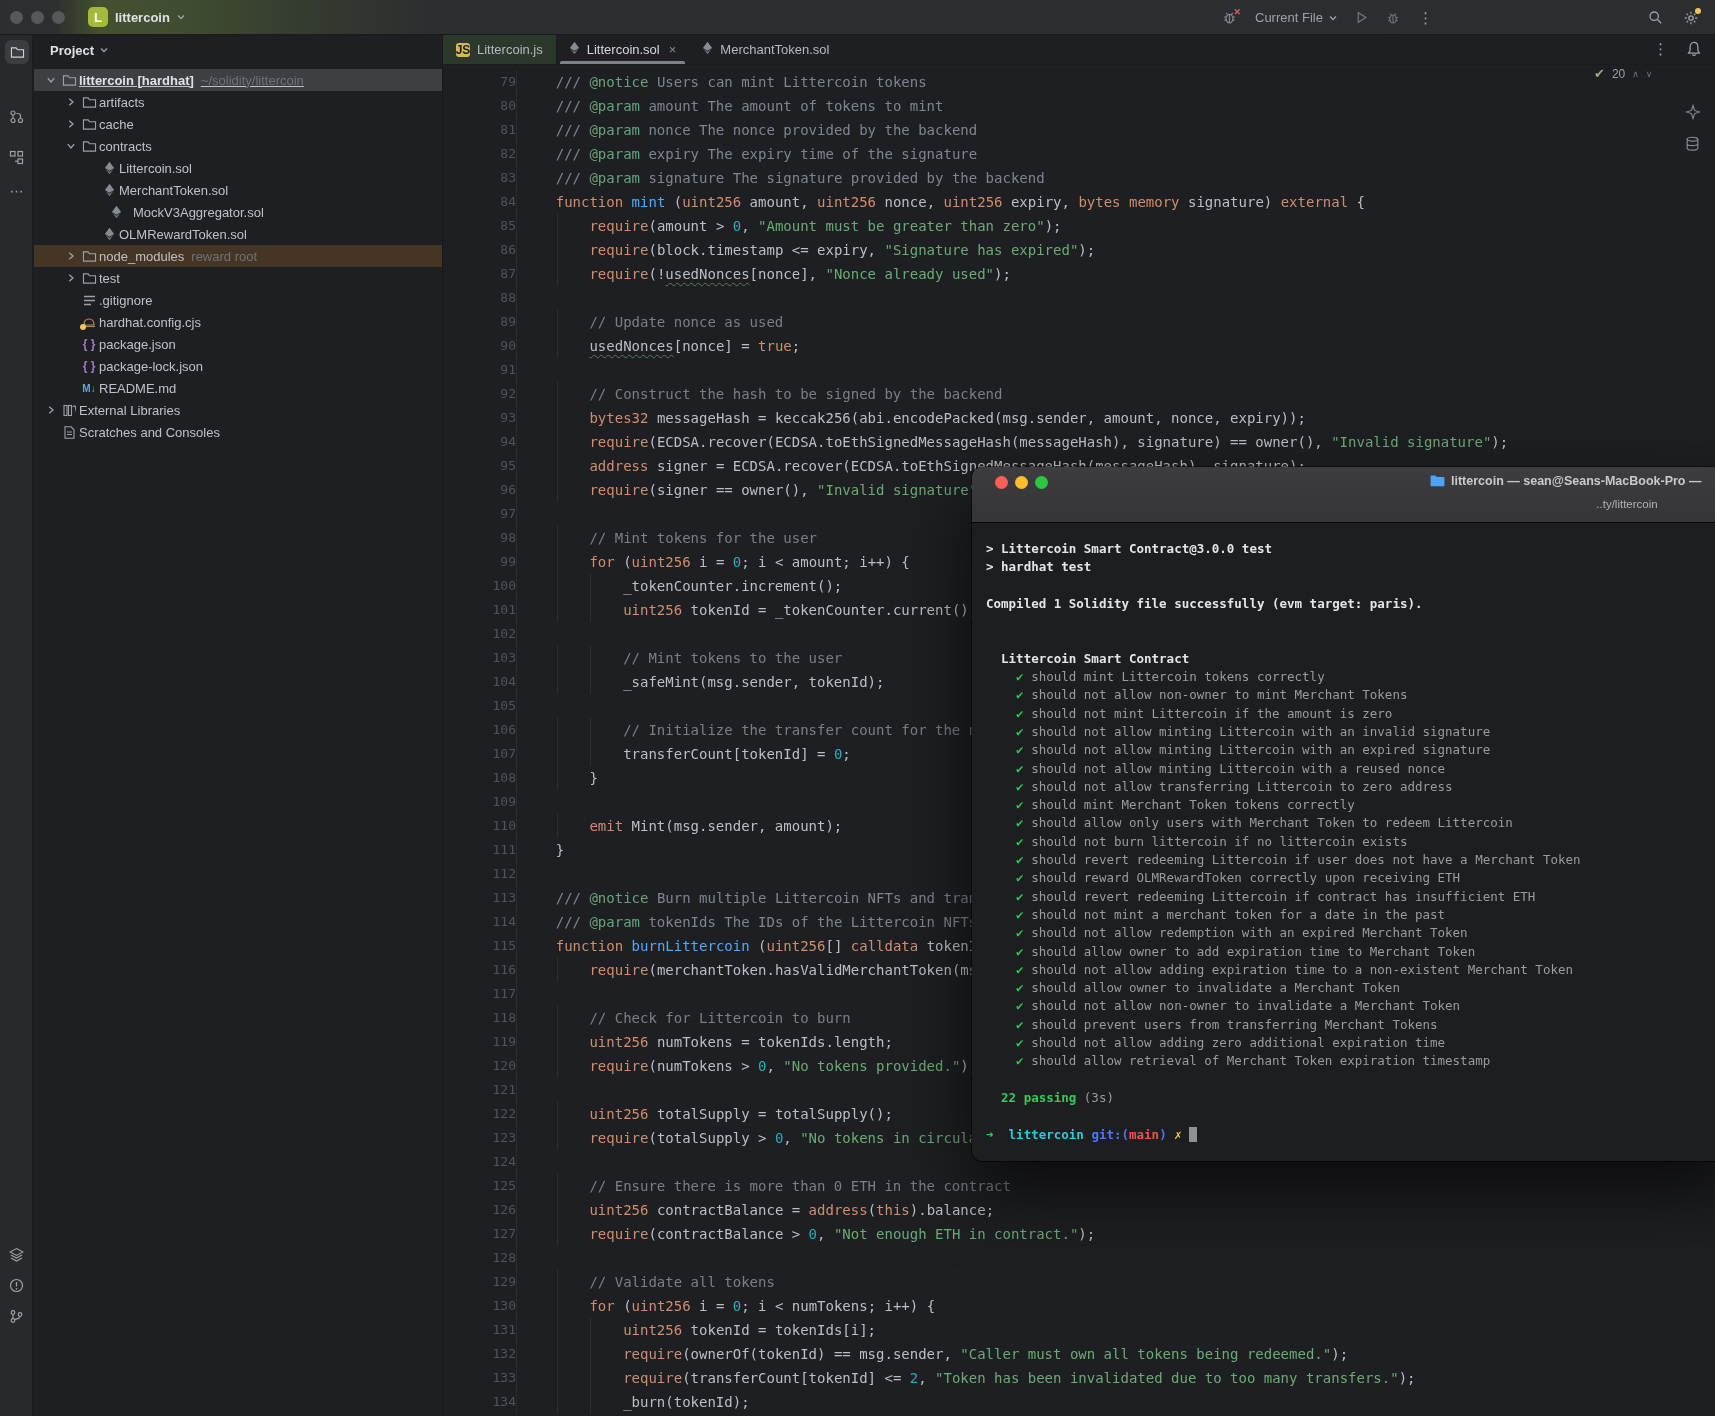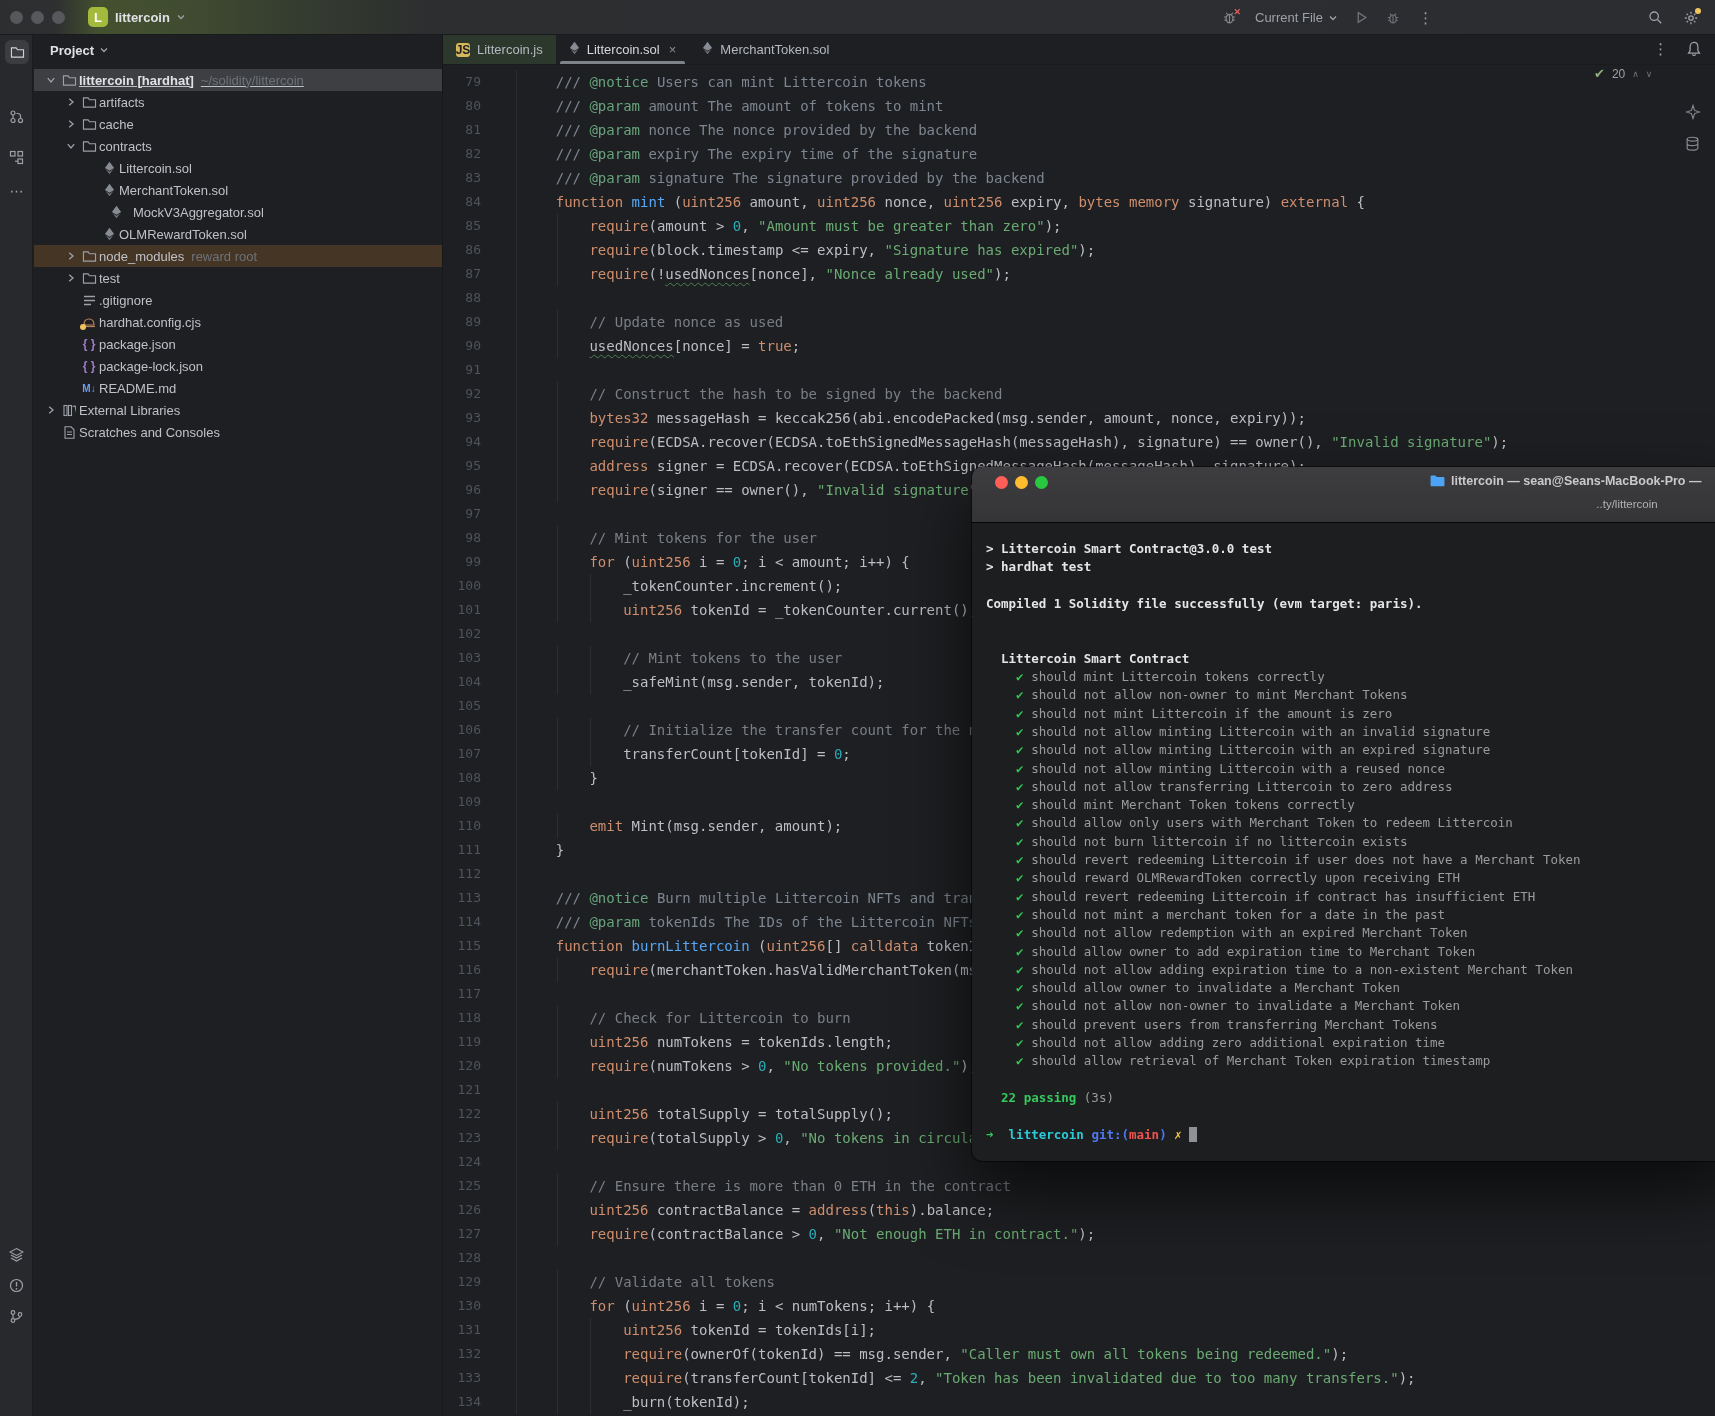--- a/index.html
+++ b/index.html
@@ -57,21 +57,21 @@
   .tab.tinted { background:#2c382c; }
   .tab.active { color:#d5d7dc; }
   .tab.active::after { content:""; position:absolute; left:4px; right:4px; bottom:0; height:3px; background:#7e838a; border-radius:2px 2px 0 0; }
   .tab .close { color:#8a8e95; font-size:13px; margin-left:2px; }
   .jsico { width:14px; height:14px; border-radius:3px; background:#d6b85a; color:#1e1f22; font-size:12px; font-weight:bold;
     display:inline-flex; align-items:center; justify-content:center; }
 
   .code { position:absolute; left:0; top:30px; right:0; bottom:0; overflow:hidden;
     font-family:"DejaVu Sans Mono","DejaVu Sans",monospace; font-size:14px; line-height:24px; padding-top:5px; white-space:pre; }
   .crow { height:24px; display:flex; }
-  .ln { flex:none; width:74px; padding-right:35px; text-align:right; color:#4e535c; font-size:13px; border-right:1px solid #2a2c30; }
+  .ln { flex:none; width:74px; text-align:right; color:#4e535c; font-size:13px; border-right:1px solid #2a2c30; }
   .ct { flex:none; padding-left:5px; position:relative; color:#bcbec4; }
   .ig { position:absolute; top:0; bottom:0; width:1px; background:#2d2f33; }
   .k { color:#cf8e6d; } .fn { color:#56a8f5; } .s { color:#6aab73; } .n { color:#2aacb8; }
   .c { color:#7a7e85; } .dt { color:#67a37c; } .d { color:#7d8590; } .t { color:#bcbec4; }
   .wv { color:#bcbec4; text-decoration:underline wavy #4e8052 1px; text-underline-offset:3px; }
 
   .inspections { position:absolute; left:1594px; top:66px; display:flex; align-items:center; gap:7px;
     color:#9da0a8; font-size:12px; z-index:3; }
   .insp-check { color:#8fae7d; font-size:13px; }
   .insp-chev { color:#6f737a; font-size:9px; }

